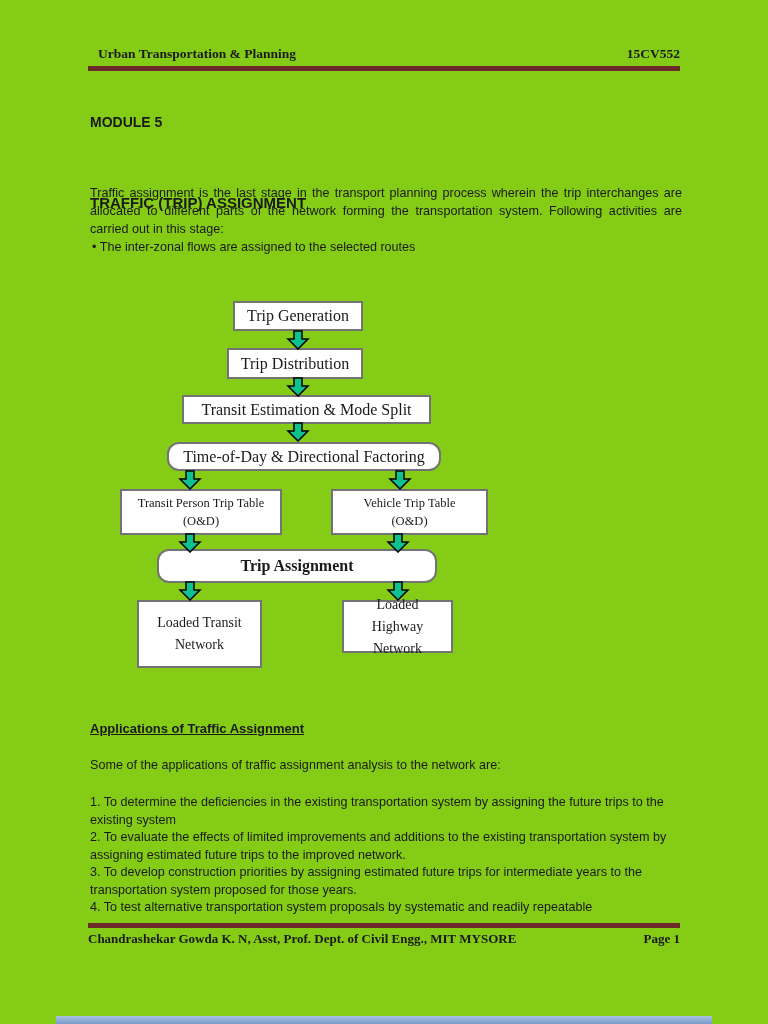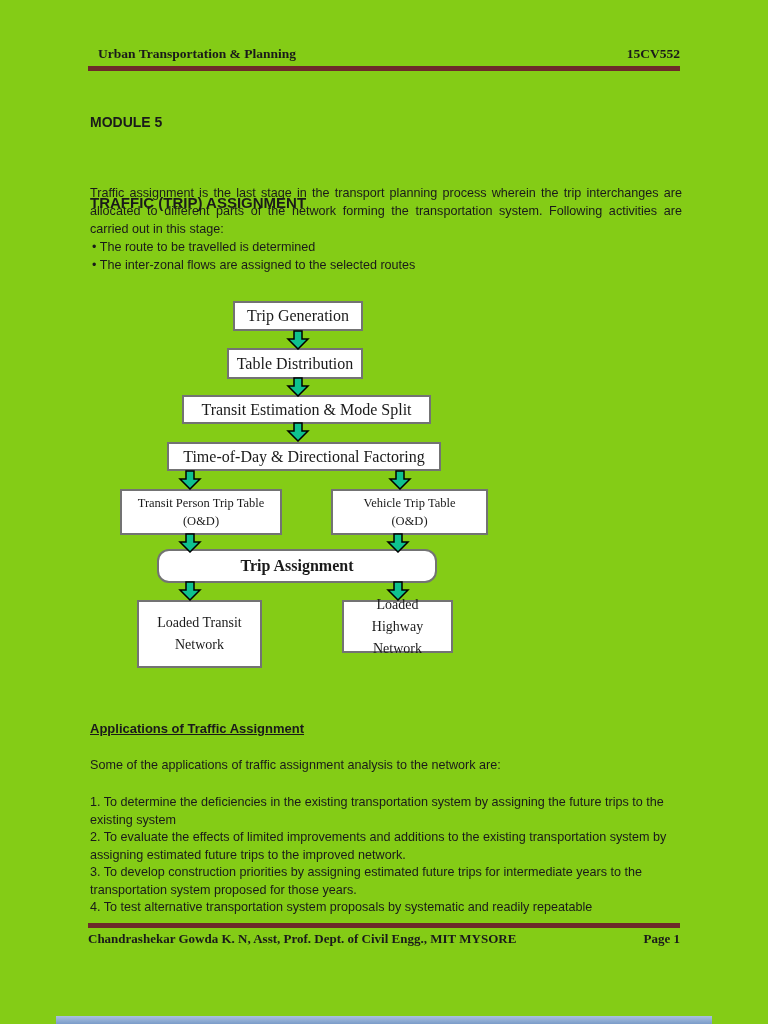--- a/index.html
+++ b/index.html
@@ -31,21 +31,21 @@
   .apps-lead { position:absolute; left:90px; top:758px; font-size:12.6px; }
   .apps-items { position:absolute; left:90px; top:794px; width:592px; font-size:12.6px; line-height:17.5px; }
   
   .flow-node { position:absolute; background:#fff; border:2px solid #737373; z-index:1;
     display:flex; flex-direction:column; justify-content:center; align-items:center;
     font-family:"Liberation Serif", serif; text-align:center; }
   .flow-arrow { position:absolute; width:26px; height:20px; z-index:2; }
   .n0 { left:233px; top:301px; width:130px; height:30px; font-size:16px; }
   .n1 { left:227px; top:348px; width:136px; height:31px; font-size:16px; }
   .n2 { left:182px; top:395px; width:249px; height:29px; font-size:16px; }
-  .n3 { left:167px; top:442px; width:274px; height:29px; font-size:16px; }
+  .n3 { left:167px; top:442px; width:274px; height:29px; font-size:16px;border-radius:12px; }
   .n4 { left:120px; top:489px; width:162px; height:46px; font-size:12.5px; line-height:18px; }
   .n5 { left:331px; top:489px; width:157px; height:46px; font-size:12.5px; line-height:18px; }
   .n6 { left:157px; top:549px; width:280px; height:34px; font-size:16px; font-weight:bold;border-radius:12px; }
   .n7 { left:137px; top:600px; width:125px; height:68px; font-size:14px; line-height:22px; }
   .n8 { left:342px; top:600px; width:111px; height:53px; font-size:14px; line-height:22px; }
   .a1 { left:285px; top:330px; } .a2 { left:285px; top:377px; } .a3 { left:285px; top:422px; }
   .a4 { left:177px; top:470px; } .a5 { left:387px; top:470px; }
   .a6 { left:177px; top:533px; } .a7 { left:385px; top:533px; }
   .a8 { left:177px; top:581px; } .a9 { left:385px; top:581px; }
 </style>
@@ -60,30 +60,29 @@
       <span>15CV552</span>
     </div>
     <div class="rule" style="background: rgb(109, 42, 42);"></div>
   </div>
 
   <div class="module-heading">MODULE 5</div>
   <div class="page-title">TRAFFIC (TRIP) ASSIGNMENT</div>
 
   <div class="intro">
     <div class="para">Traffic assignment is the last stage in the transport planning process wherein the trip interchanges are allocated to different parts of the network forming the transportation system. Following activities are carried out in this stage:</div>
-    <div class="bullet">The route to be travelled is determined</div>
     <div class="bullet">The inter-zonal flows are assigned to the selected routes</div>
   </div>
 
   <div>
     <div class="flow-node n0">
       <div>Trip Generation</div>
     </div>
     <div class="flow-node n1">
-      <div>Table Distribution</div>
+      <div>Trip Distribution</div>
     </div>
     <div class="flow-node n2">
       <div>Transit Estimation &amp; Mode Split</div>
     </div>
     <div class="flow-node n3">
       <div>Time-of-Day &amp; Directional Factoring</div>
     </div>
     <div class="flow-node n4">
       <div>Transit Person Trip Table</div>
       <div>(O&amp;D)</div>

